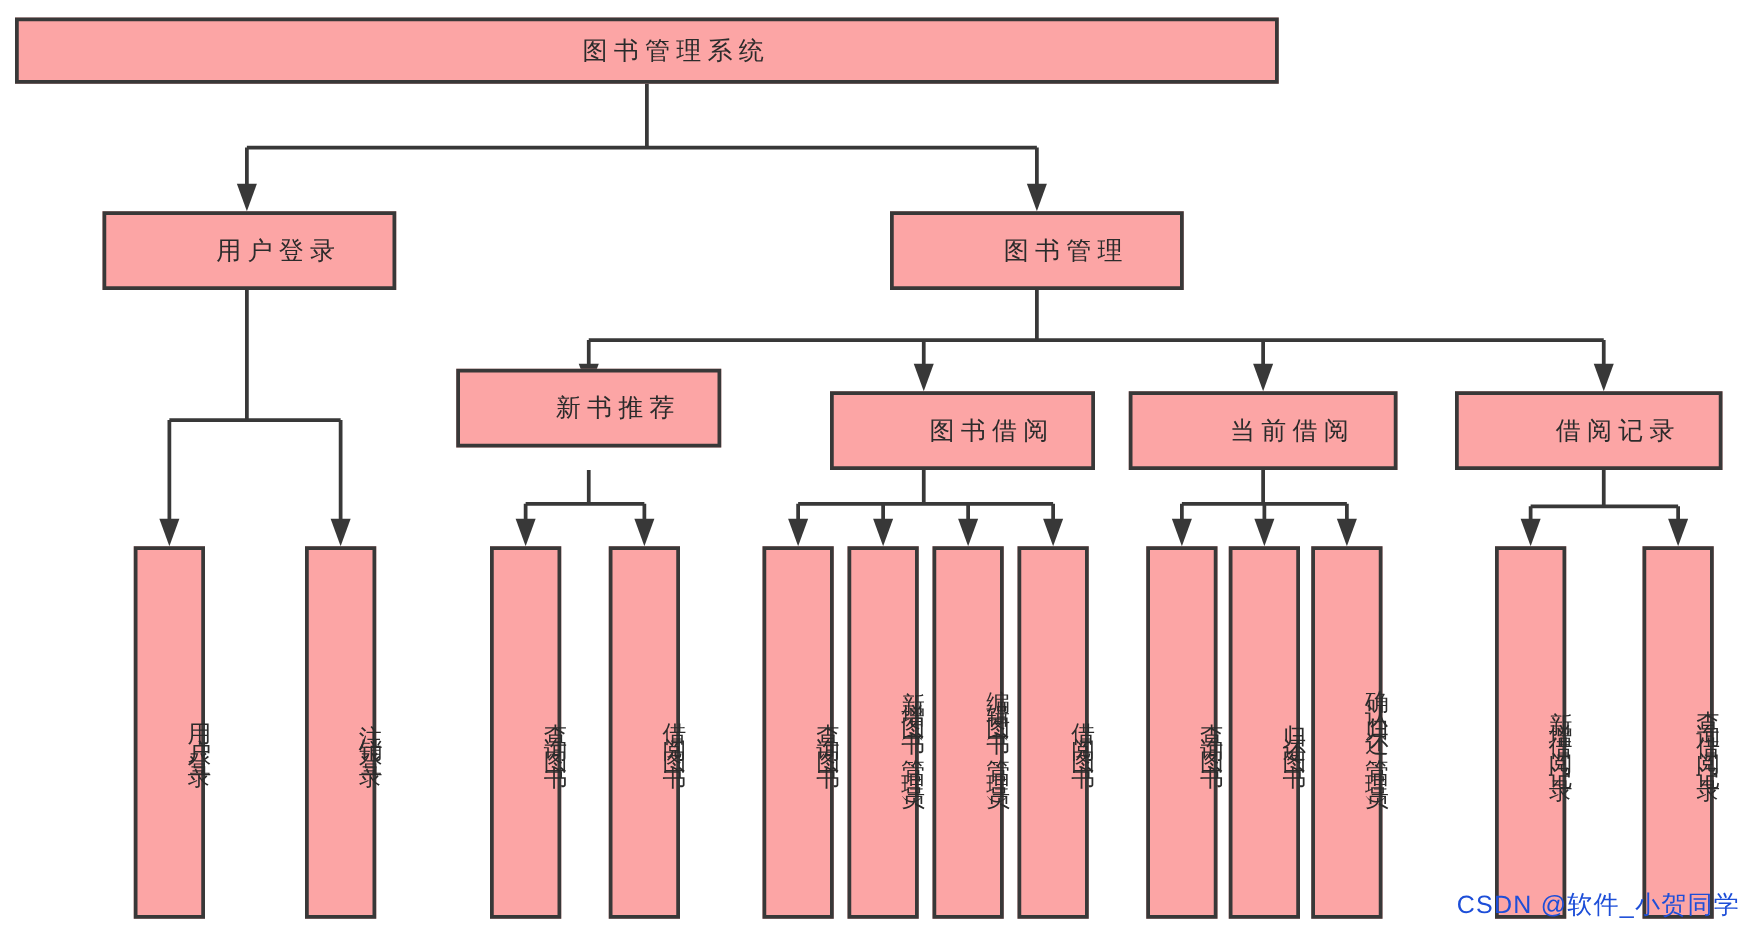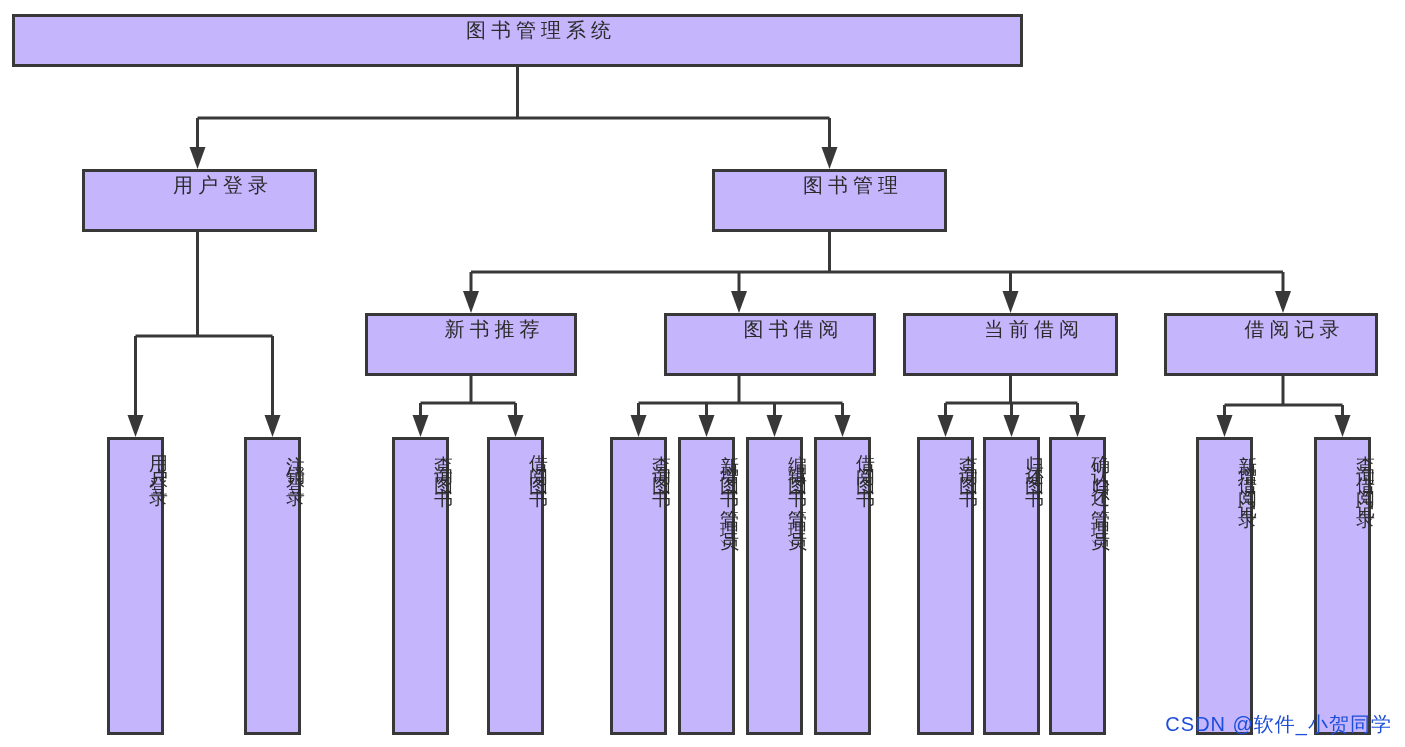--- a/index.html
+++ b/index.html
@@ -17,24 +17,24 @@
   }
   svg.wires {
     position: absolute;
     left: 0;
     top: 0;
     pointer-events: none;
   }
   .node {
     position: absolute;
     box-sizing: border-box;
-    background: #c4b5fd;
+    background: #fca5a5;
     border: 3px solid #383838;
     display: flex;
-    align-items: flex-start;
+    align-items: center;
     justify-content: center;
     color: #2b2b2b;
     padding-left: 47px;
   }
   .node-h span {
     font-size: 20px;
     letter-spacing: 5px;
     white-space: nowrap;
   }
   .node-v span {
@@ -133,21 +133,21 @@
     <span>图书管理系统</span>
   </div>
 
   <div class="node node-h" style="left:82px;top:169px;width:235px;height:63px">
     <span>用户登录</span>
   </div>
   <div class="node node-h" style="left:712px;top:169px;width:235px;height:63px">
     <span>图书管理</span>
   </div>
 
-  <div class="node node-h" style="left:365px;top:313px;width:212px;height:63px">
+  <div class="node node-h" style="left:365px;top:295px;width:212px;height:63px">
     <span>新书推荐</span>
   </div>
   <div class="node node-h" style="left:664px;top:313px;width:212px;height:63px">
     <span>图书借阅</span>
   </div>
   <div class="node node-h" style="left:903px;top:313px;width:215px;height:63px">
     <span>当前借阅</span>
   </div>
   <div class="node node-h" style="left:1164px;top:313px;width:214px;height:63px">
     <span>借阅记录</span>

